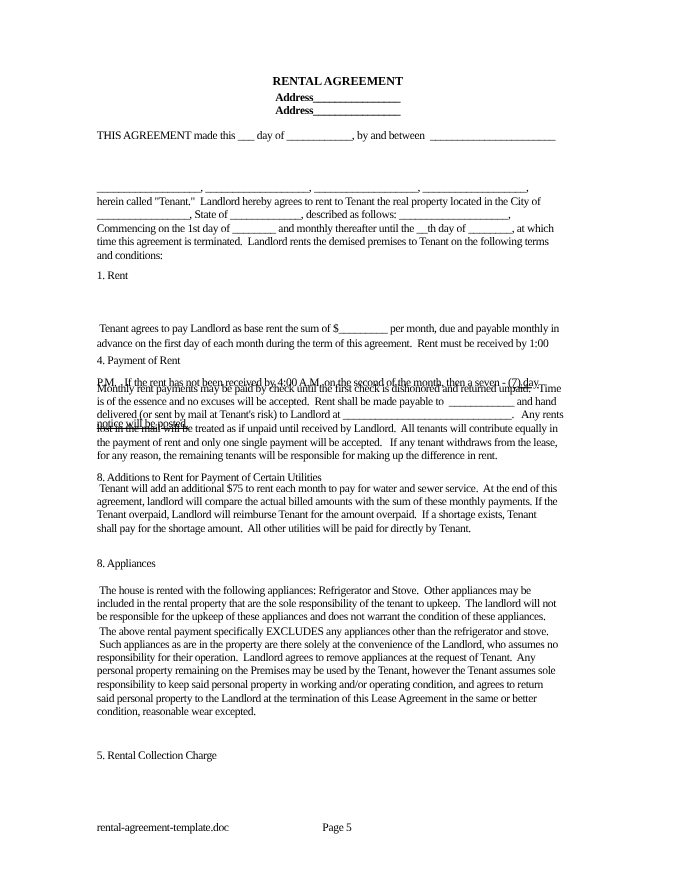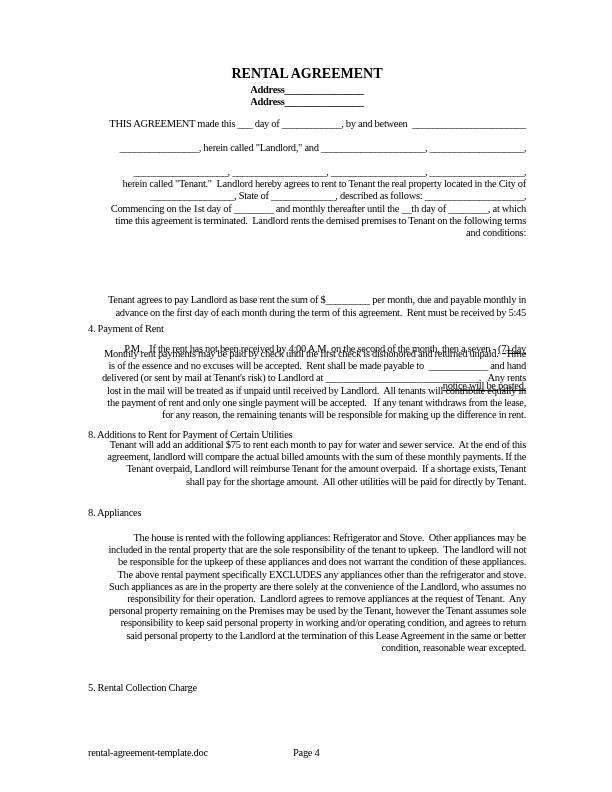--- a/index.html
+++ b/index.html
@@ -16,52 +16,52 @@
     overflow: hidden;
   }
   .block {
     position: absolute;
     left: 88px;
     width: 438px;
     line-height: 12.2px;
   }
   .center { text-align: center; }
   .bold { font-weight: bold; }
-  .title { font-size: 14px; letter-spacing: 0; }
-  .lines { white-space: pre; text-align: right; }
+  .title { font-size: 11px; letter-spacing: 0; }
+  .lines { white-space: pre; }
   .lines div { white-space: pre; }
   .u { text-decoration: underline; }
   .footer-page { position: absolute; left: 205px; top: 0; }
 </style>
 </head>
 <body>
 
 <div class="page">
 
   <div class="block center bold title" style="top:68px">RENTAL AGREEMENT</div>
 
   <div class="block center bold" style="top:84px">Address________________</div>
 
   <div class="block center bold" style="top:96px">Address________________</div>
 
   <div class="block lines" style="top:118px">THIS AGREEMENT made this ___ day of ____________, by and between  _______________________</div>
 
-  <div class="block lines" style="top:142px">________________, herein called "Landlord," and _____________________, ___________________,</div>
 
   <div class="block lines" style="top:166px">___________________, ___________________, ___________________, ___________________,
 herein called "Tenant."  Landlord hereby agrees to rent to Tenant the real property located in the City of
 _________________, State of _____________, described as follows: ____________________,
 Commencing on the 1st day of ________ and monthly thereafter until the __th day of ________, at which
 time this agreement is terminated.  Landlord rents the demised premises to Tenant on the following terms
 and conditions:</div>
 
+  <div class="block" style="top:246px">1. Rent</div>
 
   <div class="block lines" style="top:270px">
     <div> Tenant agrees to pay Landlord as base rent the sum of $_________ per month, due and payable monthly in
-advance on the first day of each month during the term of this agreement.  Rent must be received by 5:45</div>
+advance on the first day of each month during the term of this agreement.  Rent must be received by 1:00</div>
     <div><span>P.M.   If the rent has not been received by 4:00 A.M. on the second of the month, then a seven - </span><span class="u">(7) day</span></div>
     <div class="u">notice will be posted.</div>
   </div>
 
   <div class="block" style="top:323px">4. Payment of Rent</div>
 
   <div class="block lines" style="top:348px">Monthly rent payments may be paid by check until the first check is dishonored and returned unpaid.   Time
 is of the essence and no excuses will be accepted.  Rent shall be made payable to  ____________ and hand
 delivered (or sent by mail at Tenant's risk) to Landlord at _______________________________.   Any rents
 lost in the mail will be treated as if unpaid until received by Landlord.  All tenants will contribute equally in
@@ -85,16 +85,16 @@
 responsibility for their operation.  Landlord agrees to remove appliances at the request of Tenant.  Any
 personal property remaining on the Premises may be used by the Tenant, however the Tenant assumes sole
 responsibility to keep said personal property in working and/or operating condition, and agrees to return
 said personal property to the Landlord at the termination of this Lease Agreement in the same or better
 condition, reasonable wear excepted.</div>
 
   <div class="block" style="top:682px">5. Rental Collection Charge</div>
 
   <div class="block" style="top:747px">
     <span>rental-agreement-template.doc</span>
-    <span class="footer-page">Page 4</span>
+    <span class="footer-page">Page 5</span>
   </div>
 
 </div>
 
 </body></html>

